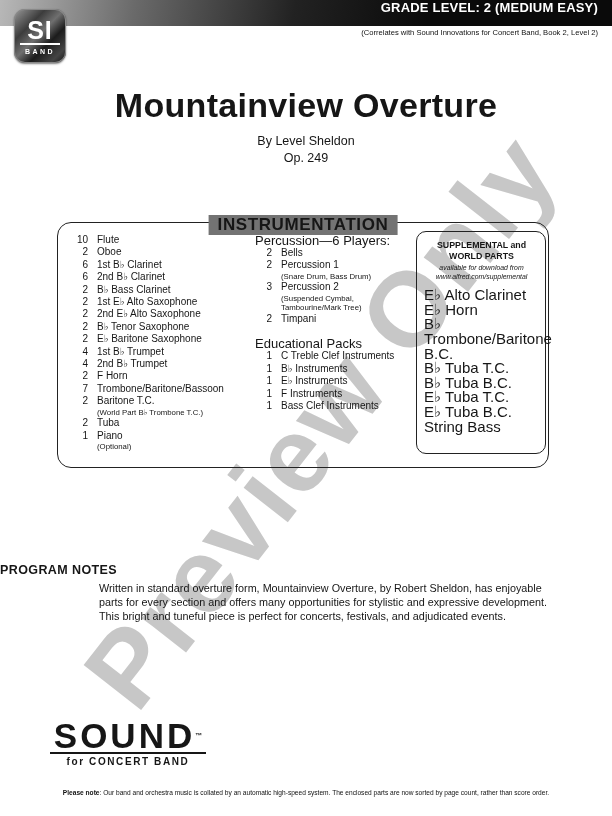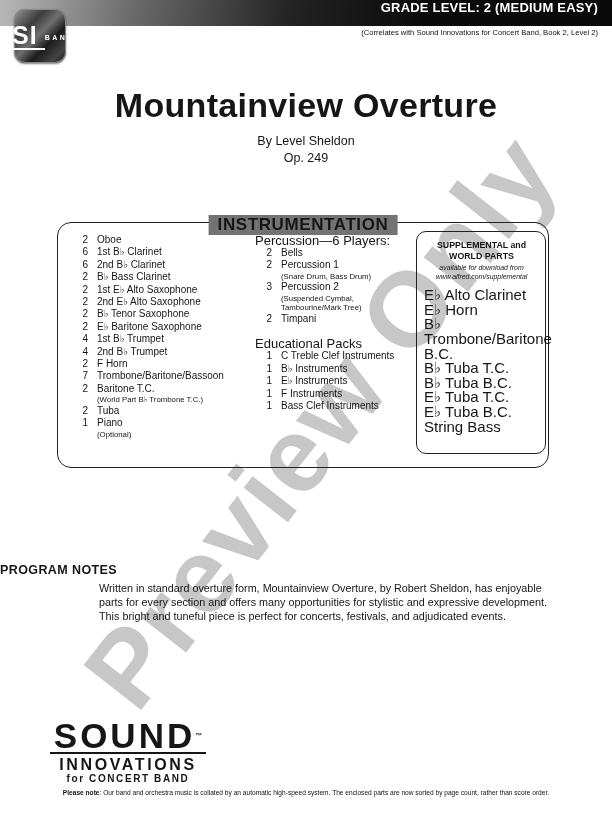--- a/index.html
+++ b/index.html
@@ -17,21 +17,21 @@
   .topbar { position:absolute; left:0; top:0; width:612px; height:26px;
     background:linear-gradient(100deg,#b8b8b8 0%,#6a6a6a 22%,#222 48%,#0a0a0a 70%);
     display:flex; align-items:flex-start; justify-content:flex-end; }
   .grade { color:#fff; font-weight:bold; font-size:13px; padding:0 14px 3px 0; letter-spacing:0.2px; }
   .correlates { position:absolute; top:28px; right:14px; font-size:7.6px; color:#111; }
 
   
   .si-logo { position:absolute; left:14px; top:9px; width:52px; height:54px; border-radius:11px;
     background:linear-gradient(135deg,#9a9a9a 0%,#3c3c3c 30%,#6f6f6f 48%,#1c1c1c 65%,#444 85%,#111 100%);
     box-shadow:0 1px 2px rgba(0,0,0,.5), inset 0 0 0 1px #888;
-    display:flex; flex-direction:row; align-items:center; justify-content:center; color:#fff; }
+    display:flex; flex-direction:column; align-items:center; justify-content:center; color:#fff; }
   .si-logo .si { font-size:25px; font-weight:bold; line-height:24px; letter-spacing:1px;
     border-bottom:2px solid #fff; padding:0 7px 1px 7px; }
   .si-logo .band { font-size:7px; font-weight:bold; letter-spacing:2.5px; margin-top:3px; }
 
   
   .title { position:absolute; top:86px; left:0; width:612px; text-align:center;
     font-size:34px; font-weight:bold; color:#161616; letter-spacing:0.3px; }
   .byline { position:absolute; top:134px; left:0; width:612px; text-align:center; font-size:12.5px; color:#161616; }
   .opus   { position:absolute; top:151px; left:0; width:612px; text-align:center; font-size:12.5px; color:#161616; }
 
@@ -103,20 +103,24 @@
     </div>
 
     <div class="title">Mountainview Overture</div>
     <div class="byline">By Level Sheldon</div>
     <div class="opus">Op. 249</div>
 
     <div class="inst-box">
       <div class="inst-heading">INSTRUMENTATION</div>
 
       <div class="col-left">
+        <div class="row">
+            <span class="cnt">10</span>
+            <span class="nm">Flute</span>
+          </div>
         <div class="row">
             <span class="cnt">2</span>
             <span class="nm">Oboe</span>
           </div>
         <div class="row">
             <span class="cnt">6</span>
             <span class="nm">1st B♭ Clarinet</span>
           </div>
         <div class="row">
             <span class="cnt">6</span>
@@ -242,21 +246,20 @@
     </div>
 
     <div class="pn-heading">PROGRAM NOTES</div>
     <div class="pn-text">
       <span>Written in standard overture form, </span><span class="it">Mountainview Overture</span><span>, by Robert Sheldon, has enjoyable parts for every section and offers many opportunities for stylistic and expressive development. This bright and tuneful piece is perfect for concerts, festivals, and adjudicated events.</span>
     </div>
 
     <div class="sound-logo">
       <div class="sound-word"><span>SOUND</span><span class="sound-tm">™</span></div>
       <div class="sound-rule"></div>
-      <div class="innov">INNOVATIONS</div>
       <div class="for-band"><span>for </span><span>CONCERT BAND</span></div>
     </div>
 
 
     <div class="bottom-note">
       <span class="b">Please note</span><span>: Our band and orchestra music is collated by an automatic high-speed system. The enclosed parts are now sorted by page count, rather than score order.</span>
     </div>
 
   </div>
 </div>

